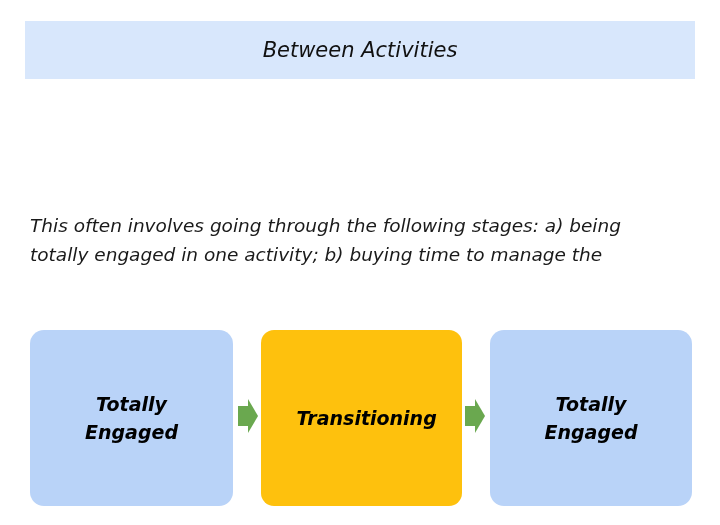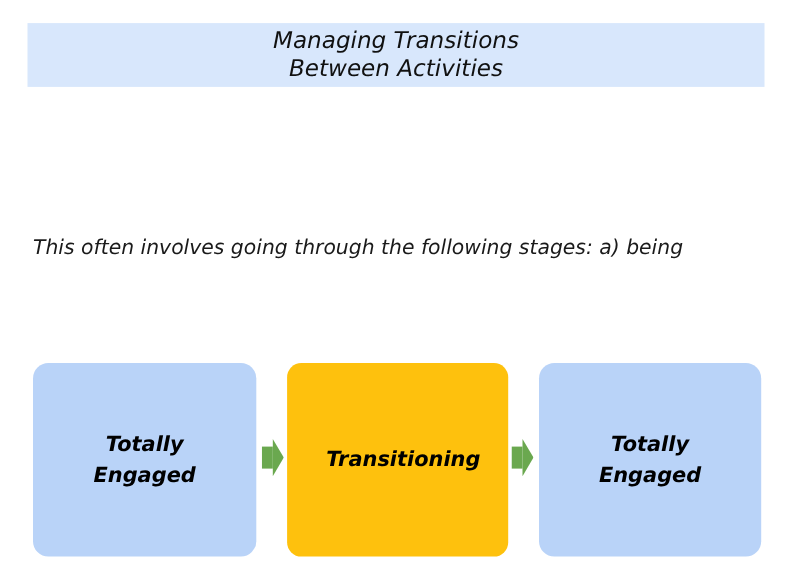--- a/index.html
+++ b/index.html
@@ -58,26 +58,26 @@
     width: 20px; height: 38px;
   }
   #arrow-1 { left: 238px; }
   #arrow-2 { left: 465px; }
   .flow-arrow svg { display: block; width: 100%; height: 100%; }
 </style>
 </head>
 <body>
 
 <div class="title-bar" style="background-color: rgb(216, 231, 252);">
-  <span>Managing Transitions</span>
   <span>Between Activities</span>
 </div>
 
 <div class="intro">
   <div>This often involves going through the following stages: a) being</div>
+  <div>totally engaged in one activity; b) buying time to manage the</div>
 </div>
 
 <div id="box-1" class="flow-box" style="background-color: rgb(185, 211, 248);">
   <span class="box-label">Totally Engaged</span>
 </div>
 
 <div id="arrow-1" class="flow-arrow">
   <svg viewBox="0 0 20 38" xmlns="http://www.w3.org/2000/svg">
     <g fill="#6AA84F">
       <rect x="0" y="9" width="10" height="20"></rect>

